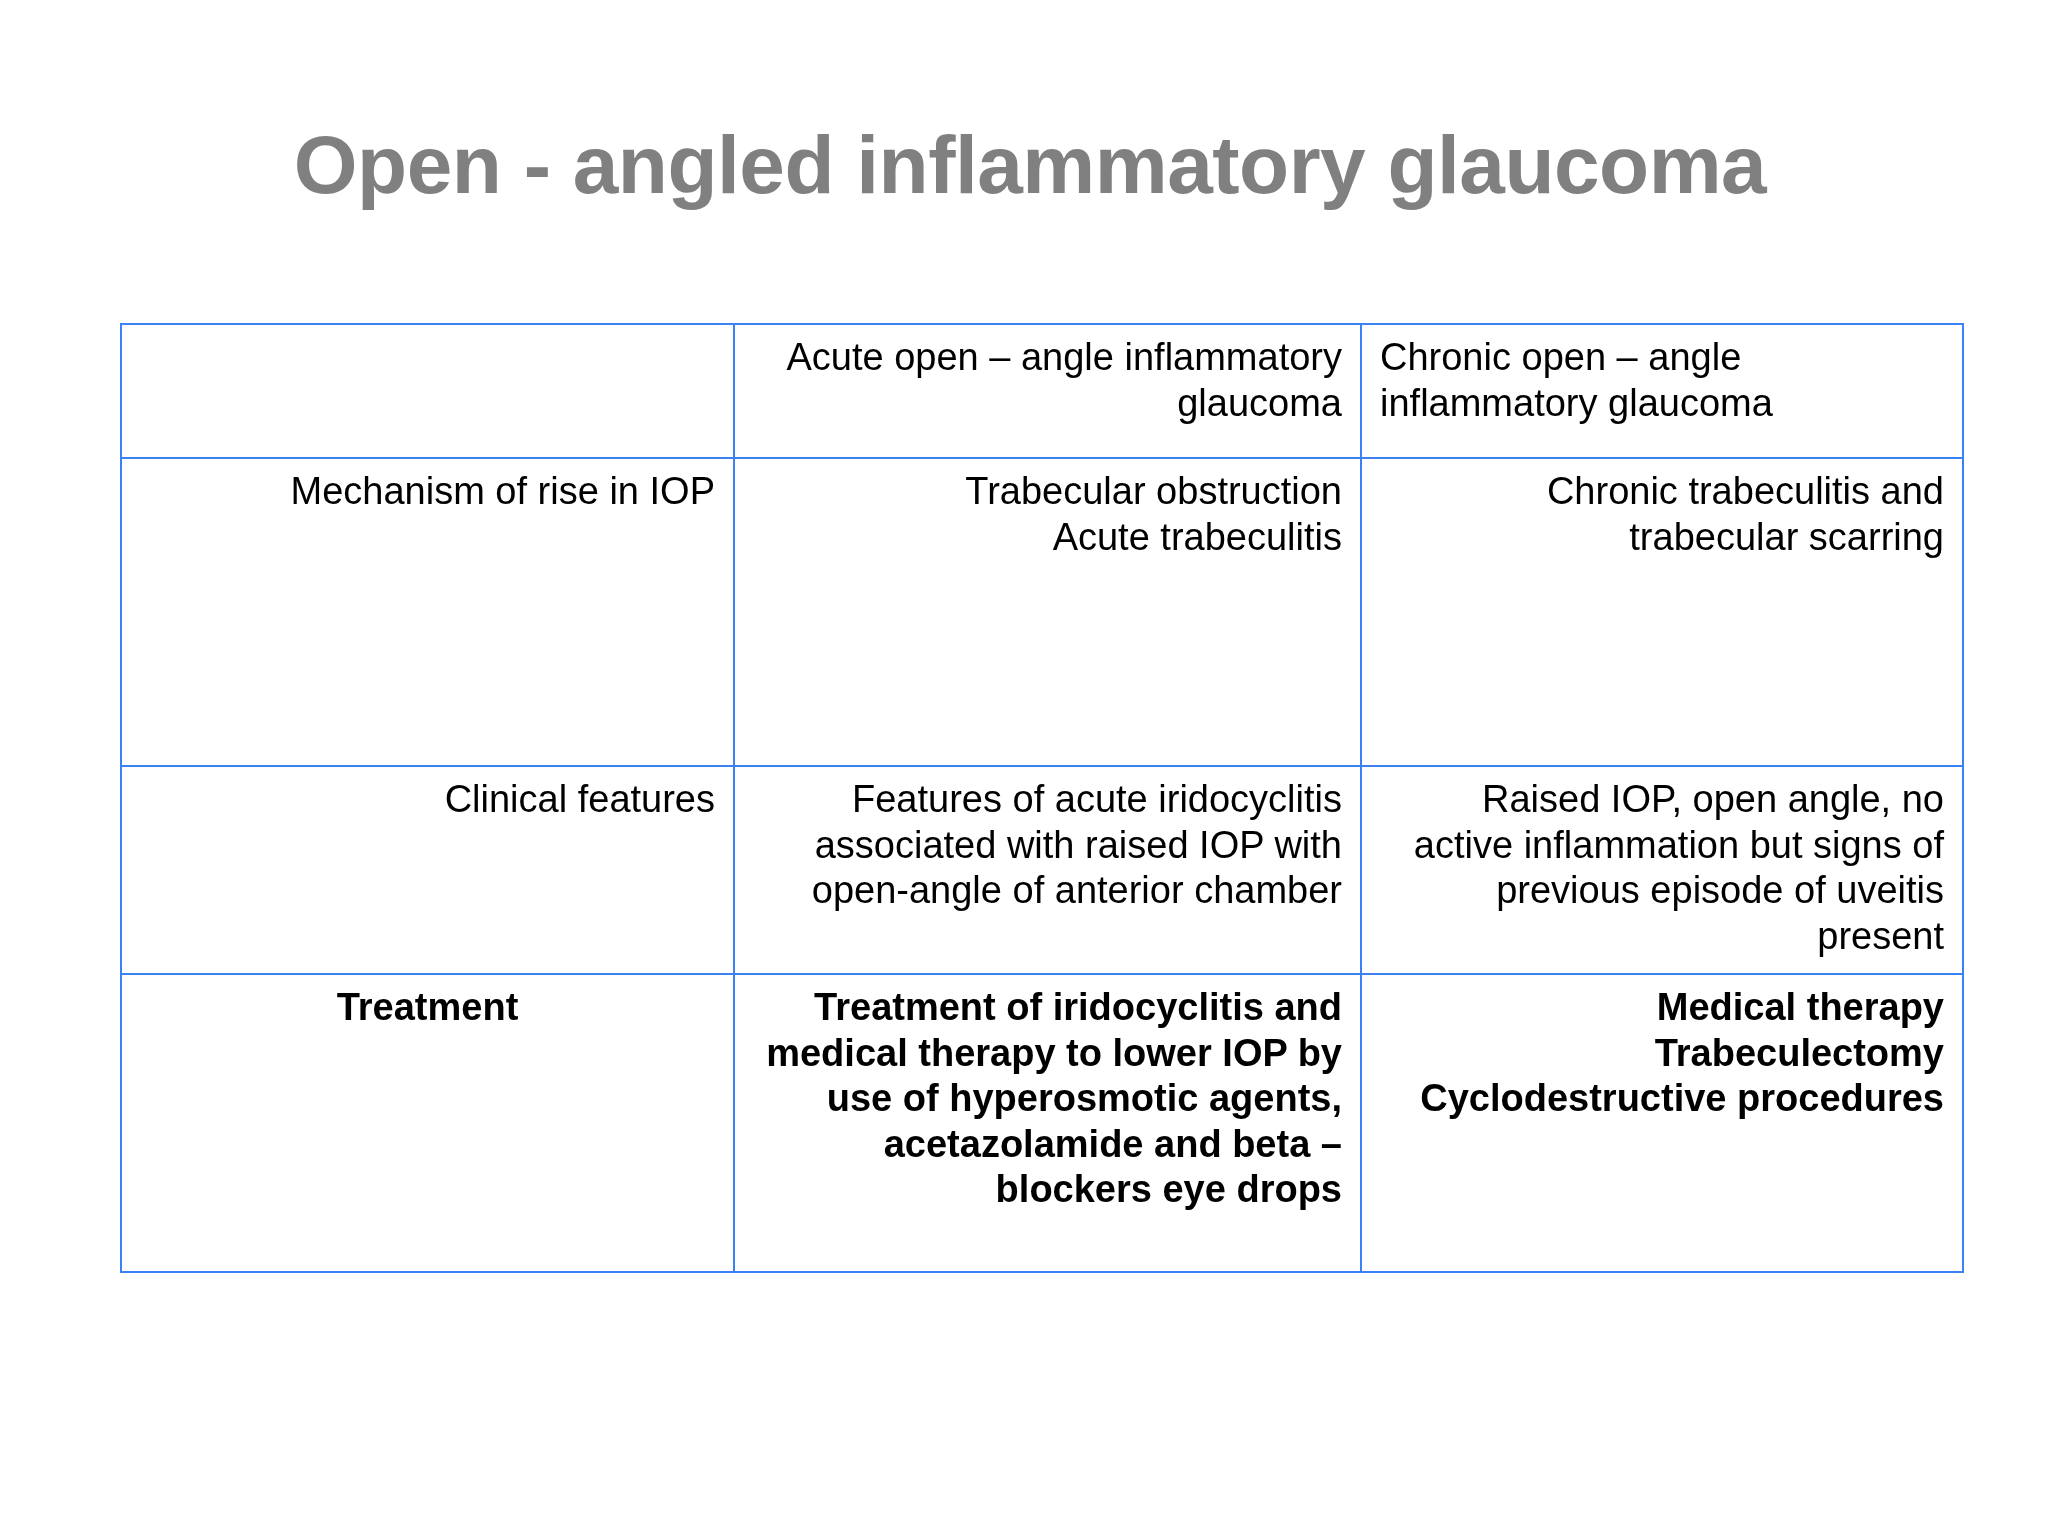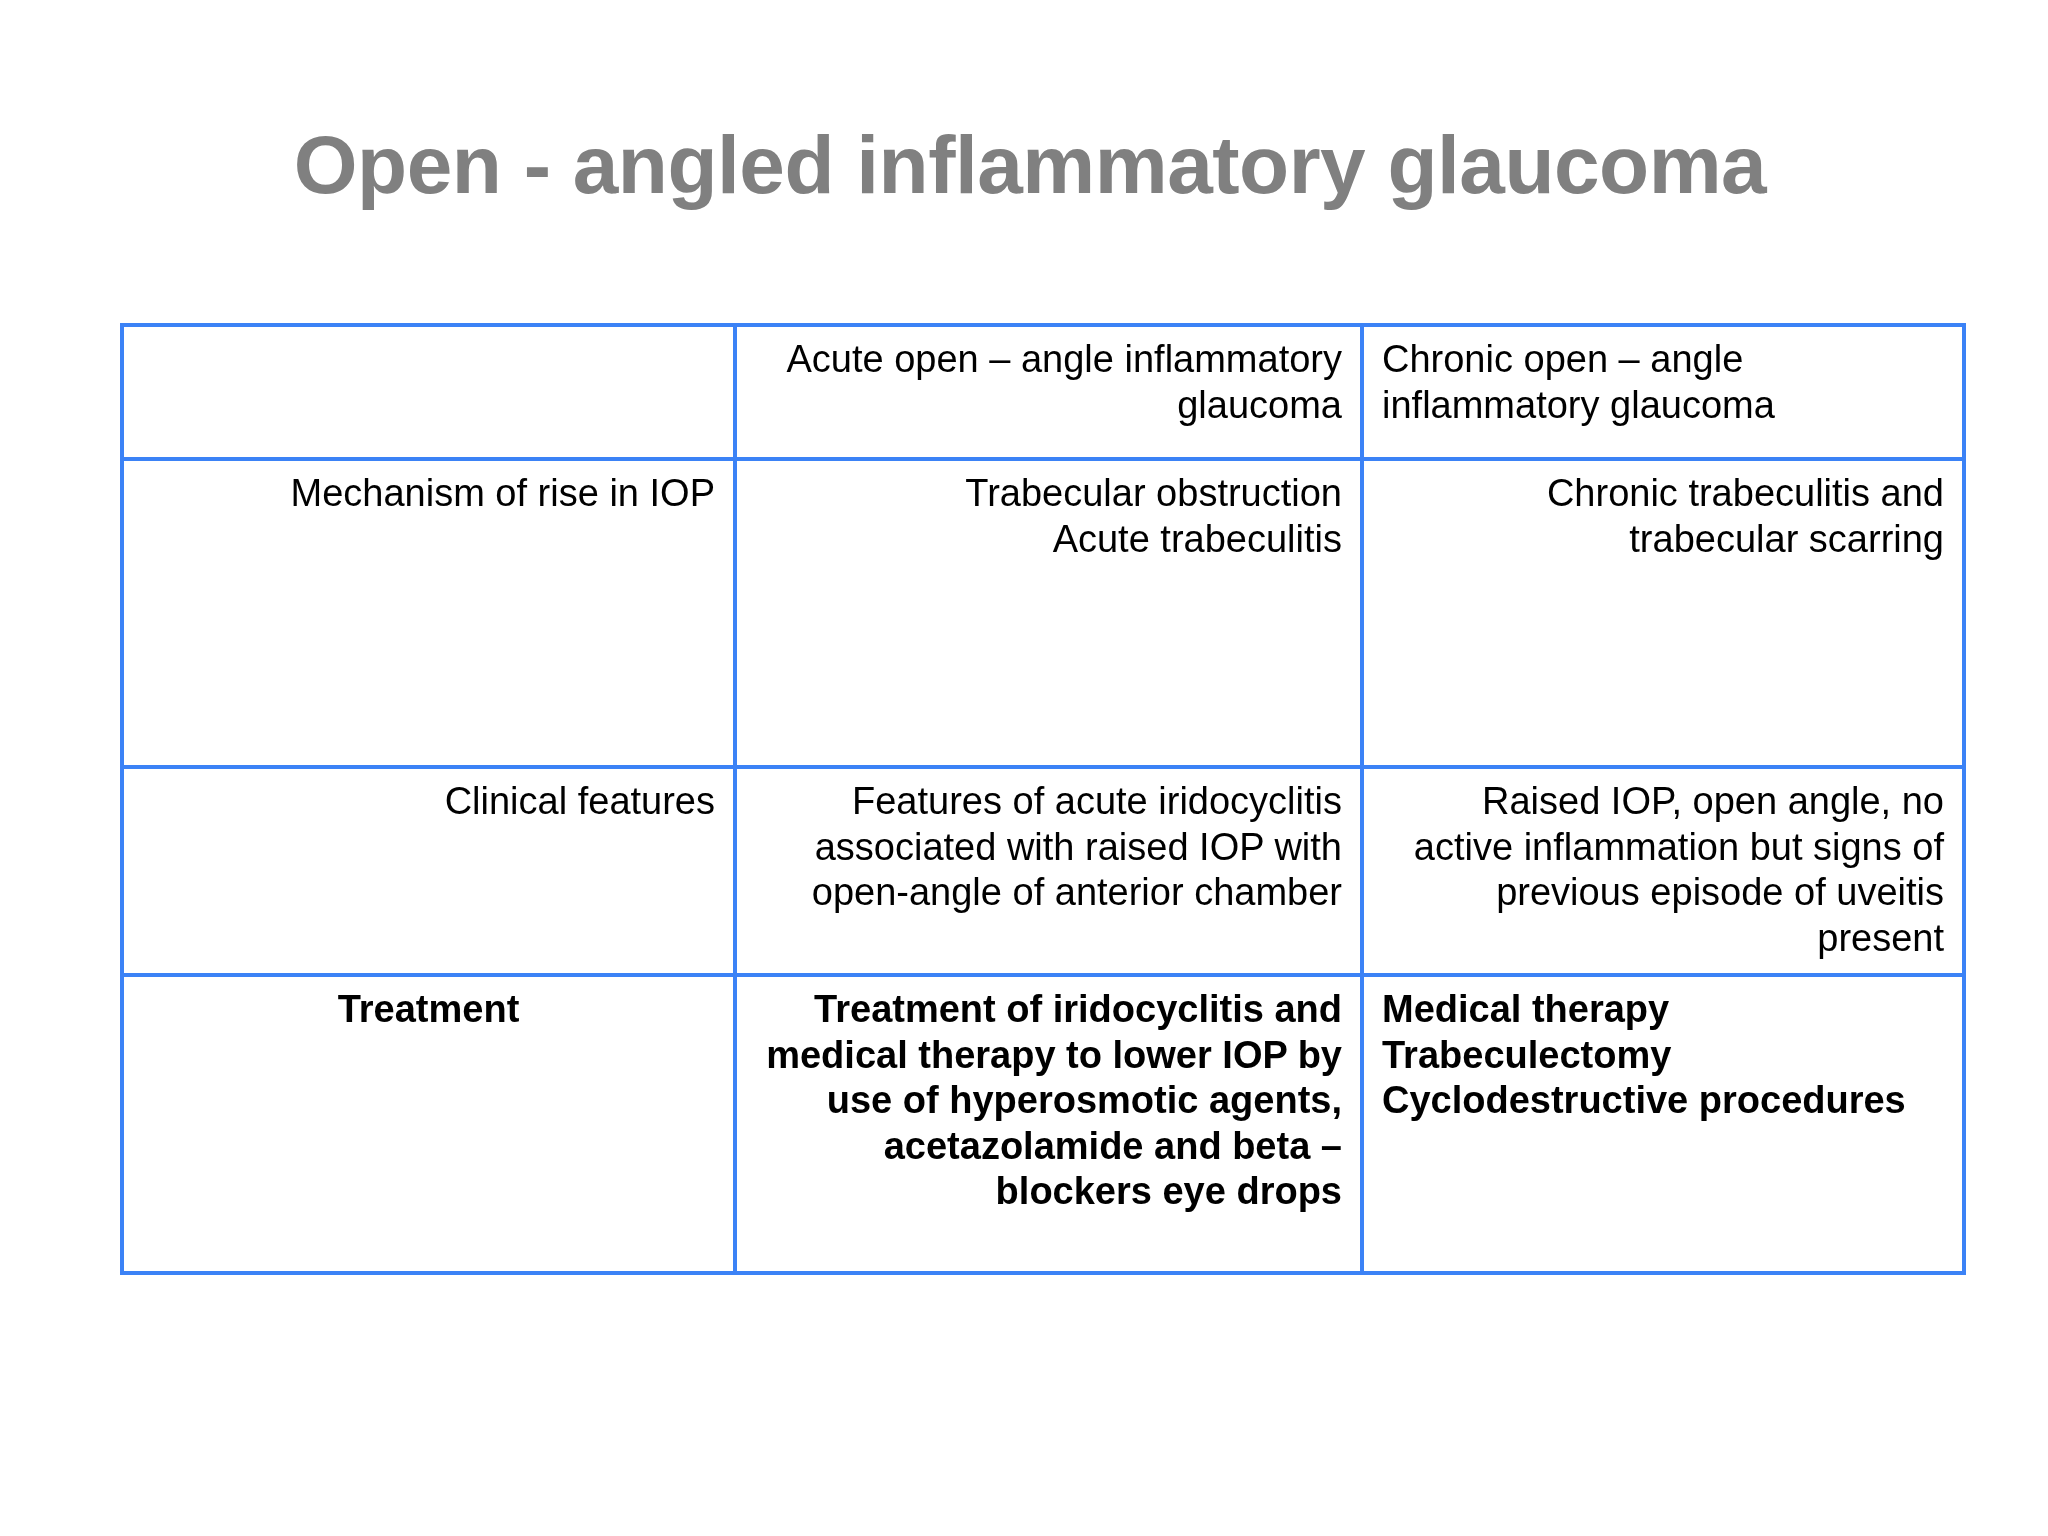--- a/index.html
+++ b/index.html
@@ -40,21 +40,21 @@
     left: 120px;
     top: 323px;
     width: 1842px;
   }
   table.comparison {
     width: 1842px;
     border-collapse: collapse;
     table-layout: fixed;
   }
   table.comparison td {
-    border: 4px solid #3b82f6;
+    border: 2px solid #3b82f6;
     padding: 10px 18px;
     font-size: 38px;
     line-height: 1.20;
     color: #000000;
     vertical-align: top;
     box-sizing: border-box;
   }
   col.c-label { width: 613px; }
   col.c-acute { width: 627px; }
   col.c-chronic { width: 602px; }
@@ -83,21 +83,21 @@
   td.cell-acute {
     text-align: right;
     vertical-align: top;
     padding-top: 10px;
   }
   td.cell-chronic {
     text-align: right;
     vertical-align: top;
     padding-top: 10px;
   }
-  td.cell-chronic.centered { text-align: left; }
+  td.cell-chronic.centered { text-align: right; }
 
   tr.r-mechanism td { height: 308px; }
   tr.r-clinical td { height: 208px; }
   tr.r-treatment td { height: 298px; font-weight: bold; }
 </style>
 </head>
 <body>
 
 <div class="slide">
 

